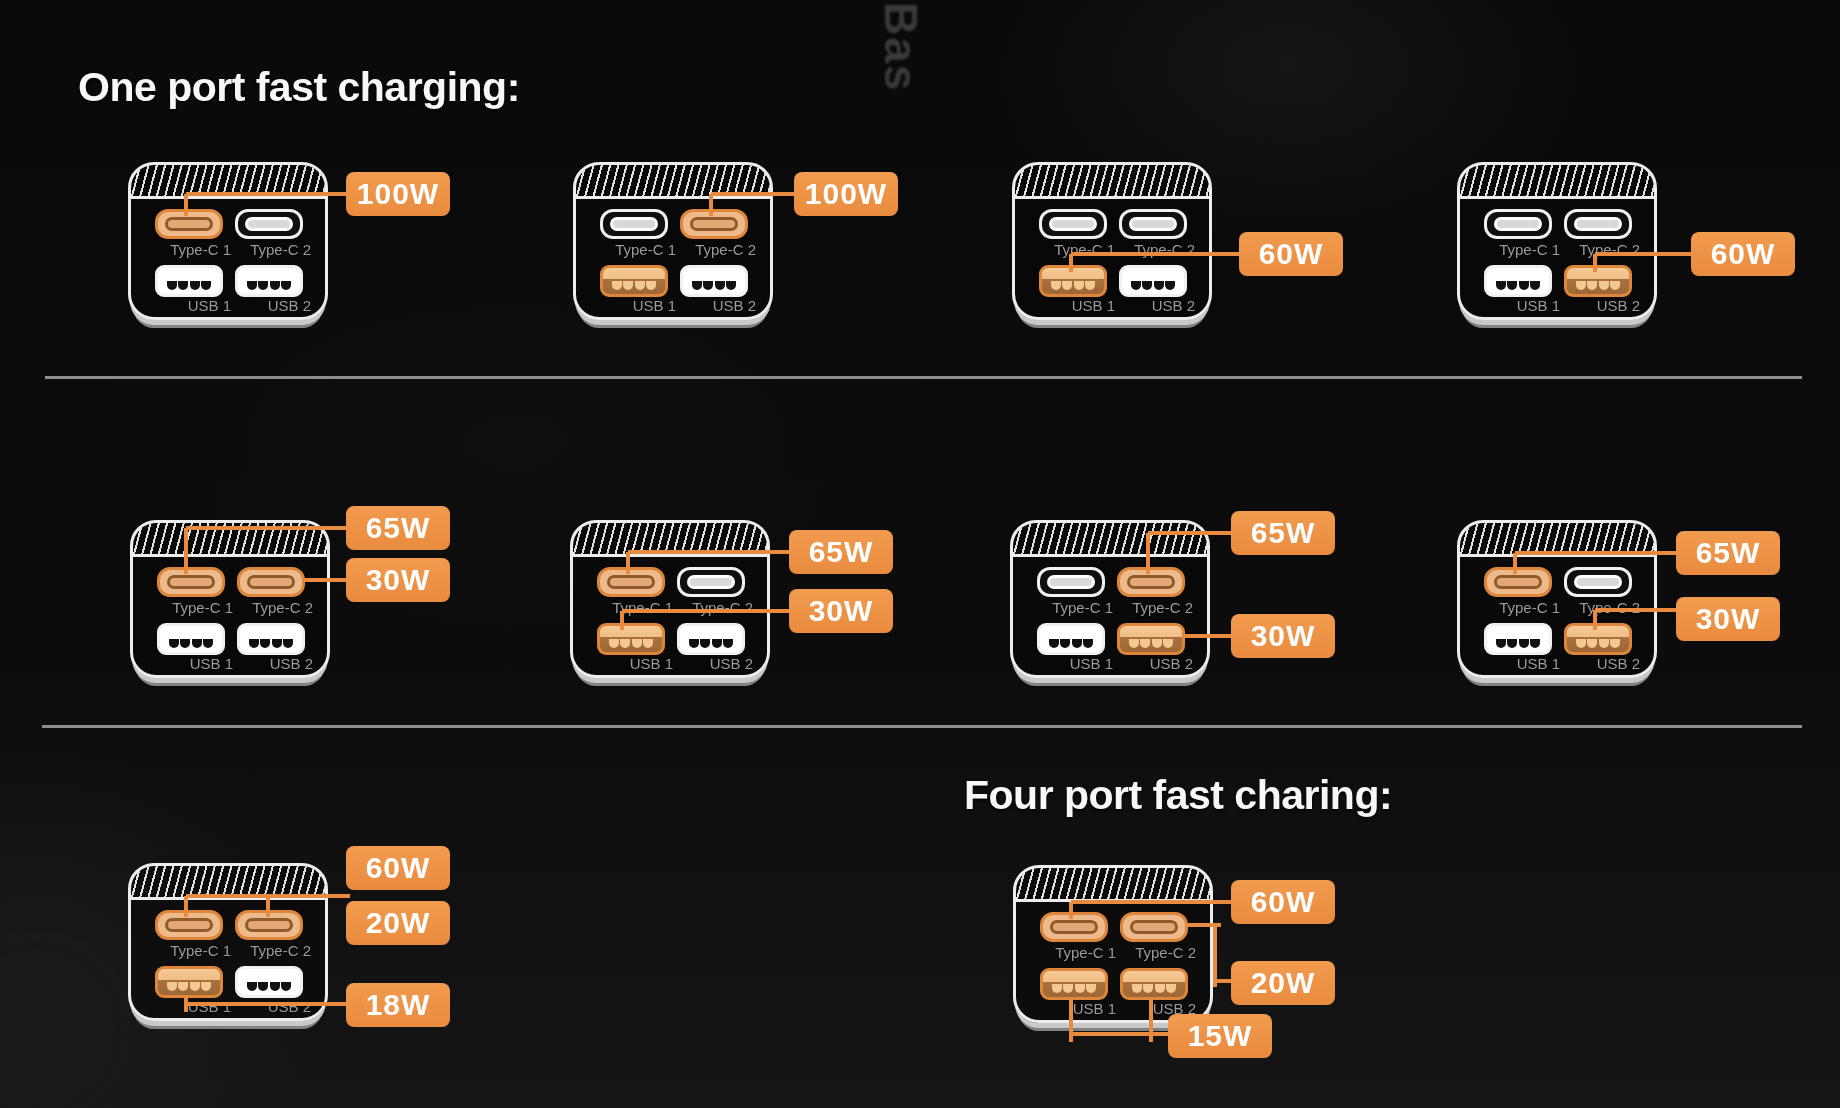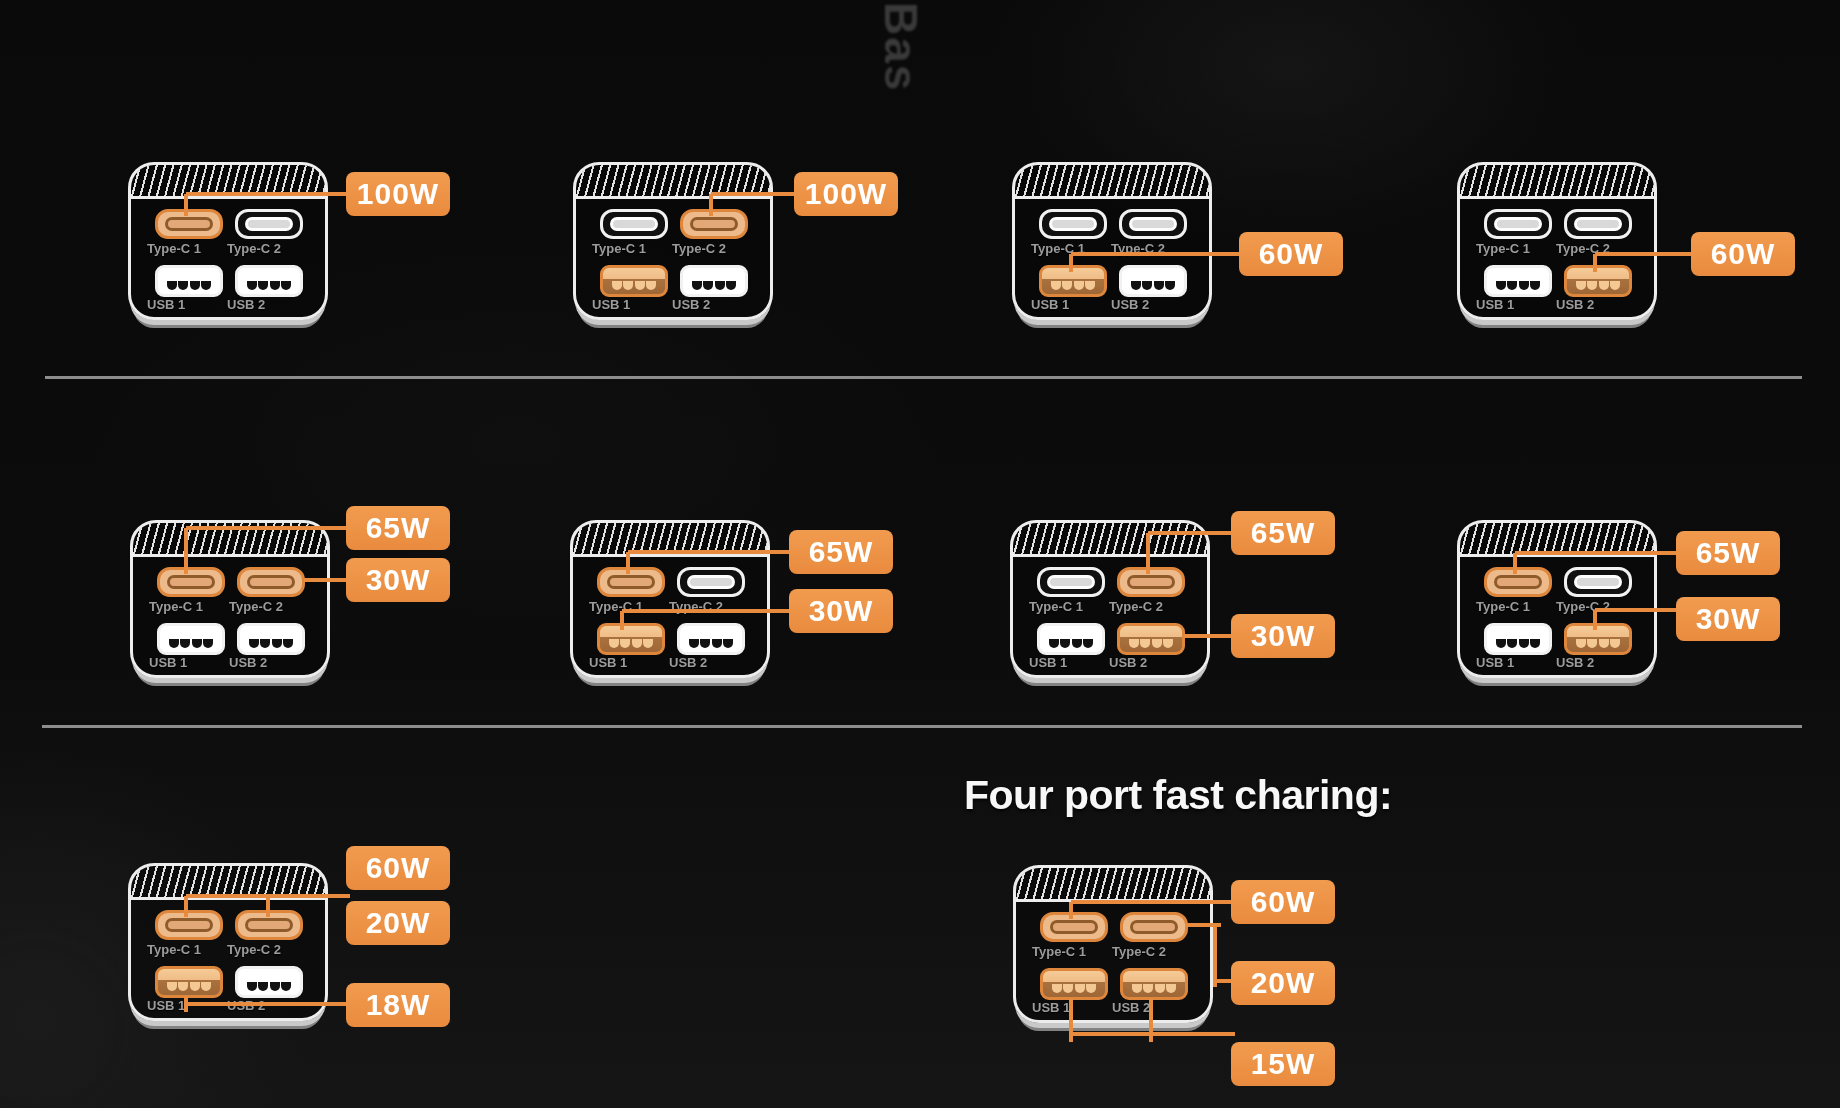--- a/index.html
+++ b/index.html
@@ -29,35 +29,36 @@
     border:3px solid #fdfdfd;background:#d9d9d9;}
   .tc.on{border-color:#DE873C;background:#EDBB8B;}
   .tc.on .pill{border-color:#8F5B2B;background:#E2A878;}
   .usb{height:32px;border-radius:9px;border:3px solid #f1f1f1;background:#ffffff;}
   .usb .teeth{position:absolute;left:9px;right:9px;top:13px;height:9px;display:flex;
     justify-content:space-between;}
   .usb .teeth i{width:10px;height:9px;background:#121212;border-radius:0 0 5px 5px;}
   .usb.on{border-color:#DE873C;
     background:linear-gradient(180deg,#F5CB97 0%,#EFBC86 44%,#A9713D 44%,#9E6736 100%);}
   .usb.on .teeth i{background:#F4C893;}
-  .plabel{position:absolute;width:84px;text-align:left;font-size:13px;font-weight:700;
+  .plabel{position:absolute;width:84px;text-align:right;font-size:15px;font-weight:400;
     color:#9c9c9c;white-space:nowrap;text-shadow:0 1px 1px #000;}
   .badge{position:absolute;height:44px;min-width:104px;padding:0 10px;box-sizing:border-box;
     border-radius:8px;background:linear-gradient(180deg,#F19B4F,var(--accent));color:#fff;
     font-size:30px;font-weight:700;display:flex;align-items:center;justify-content:center;
     letter-spacing:1px;z-index:3;}
   .cline{position:absolute;background:var(--accent);z-index:2;}
 </style>
 </head>
 <body>
 
 <div class="canvas">
   <div class="bg-ring"></div>
   <div class="bg-text">Bas</div>
 
+  <div class="heading" style="left:78px;top:64px">One port fast charging:</div>
   <div class="heading" style="left:964px;top:772px">Four port fast charing:</div>
 
   <div class="divider" style="left:45px;top:376px;width:1757px"></div>
   <div class="divider" style="left:42px;top:725px;width:1760px"></div>
 
   <div id="diagram-layer">
       <div class="card" style="left: 128px; top: 162px;">
         <div class="hatch"></div>
         <div class="port tc on" style="left: 24px; top: 44px;">
           <div class="pill"></div>
@@ -392,15 +393,15 @@
       <div class="cline" style="left: 1069px; top: 902px; width: 4px; height: 17px;"></div>
       <div class="cline" style="left: 1071px; top: 900px; width: 164px; height: 4px;"></div>
       <div class="cline" style="left: 1185px; top: 923px; width: 36px; height: 4px;"></div>
       <div class="cline" style="left: 1213px; top: 925px; width: 4px; height: 62px;"></div>
       <div class="cline" style="left: 1215px; top: 979px; width: 20px; height: 4px;"></div>
       <div class="cline" style="left: 1069px; top: 999px; width: 4px; height: 43px;"></div>
       <div class="cline" style="left: 1149px; top: 999px; width: 4px; height: 43px;"></div>
       <div class="cline" style="left: 1071px; top: 1032px; width: 164px; height: 4px;"></div>
       <div class="badge" style="left: 1231px; top: 880px;">60W</div>
       <div class="badge" style="left: 1231px; top: 961px;">20W</div>
-      <div class="badge" style="left: 1231px; top: 1014px; margin-top: 28px;">15W</div>
+      <div class="badge" style="left: 1168px; top: 1014px;">15W</div>
     </div>
 </div>
 
 </body></html>

